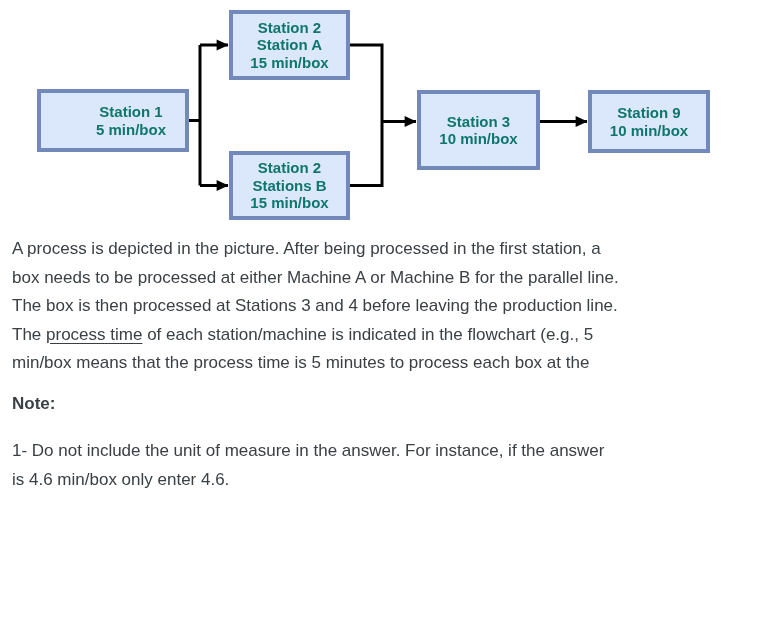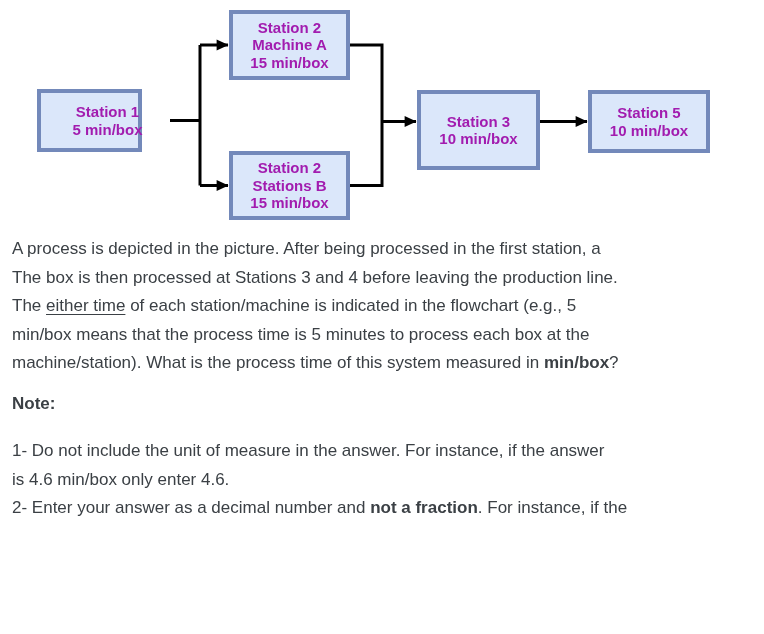--- a/index.html
+++ b/index.html
@@ -16,23 +16,23 @@
   .flowchart svg { position: absolute; left: 0; top: 0; }
   .fl { stroke: var(--arrow-color, #000); stroke-width: 3; fill: none; }
 
   .fbox {
     position: absolute; box-sizing: border-box;
     border: 4px solid var(--box-border, #7389ba);
     background: var(--box-fill, #dbe7fa);
     display: flex; flex-direction: column;
     align-items: center; justify-content: center;
     font-weight: bold; font-size: 15px; line-height: 17.5px;
-    color: #a21caf; text-align: center; white-space: nowrap;
+    color: #0f766e; text-align: center; white-space: nowrap;
   }
-  #box-station1 { left: 37px;  top: 89px;  width: 105px; height: 63px; padding-left: 36px; }
+  #box-station1 { left: 37px;  top: 89px;  width: 152px; height: 63px; padding-left: 36px; }
   #box-machineA { left: 229px; top: 10px;  width: 121px; height: 70px; }
   #box-machineB { left: 229px; top: 151px; width: 121px; height: 69px; }
   #box-station3 { left: 417px; top: 90px;  width: 123px; height: 80px; }
   #box-station4 { left: 588px; top: 90px;  width: 122px; height: 63px; }
 
   
   .content {
     padding: 0 8px 0 12px;
     color: #3b4045;
     font-size: 17px; line-height: 28.5px;
@@ -65,52 +65,51 @@
       <path class="fl" d="M540,121.5 H587" marker-end="url(#ah)"></path>
     </svg>
 
     <div class="fbox" id="box-station1">
       <div>Station 1</div>
       <div>5 min/box</div>
     </div>
 
     <div class="fbox" id="box-machineA">
       <div>Station 2</div>
-      <div>Machine A</div>
+      <div>Station A</div>
       <div>15 min/box</div>
     </div>
 
     <div class="fbox" id="box-machineB">
       <div>Station 2</div>
       <div>Stations B</div>
       <div>15 min/box</div>
     </div>
 
     <div class="fbox" id="box-station3">
       <div>Station 3</div>
       <div>10 min/box</div>
     </div>
 
     <div class="fbox" id="box-station4">
-      <div>Station 5</div>
+      <div>Station 9</div>
       <div>10 min/box</div>
     </div>
   </div>
 
   <div class="content" style="color: rgb(59, 64, 69);">
     <div class="para">
       <div class="tline">A process is depicted in the picture. After being processed in the first station, a</div>
+      <div class="tline">box needs to be processed at either Machine A or Machine B for the parallel line.</div>
       <div class="tline">The box is then processed at Stations 3 and 4 before leaving the production line.</div>
-      <div class="tline"><span>The </span><span class="useg">either time</span><span> of each station/machine is indicated in the flowchart (e.g., 5</span></div>
+      <div class="tline"><span>The </span><span class="useg">process time</span><span> of each station/machine is indicated in the flowchart (e.g., 5</span></div>
       <div class="tline">min/box means that the process time is 5 minutes to process each box at the</div>
-      <div class="tline"><span>machine/station). What is the process time of this system measured in </span><span class="bseg">min/box</span><span>?</span></div>
     </div>
 
     <div class="note-heading tline">Note:</div>
 
     <div class="items">
       <div class="tline">1- Do not include the unit of measure in the answer. For instance, if the answer</div>
       <div class="tline">is 4.6 min/box only enter 4.6.</div>
-      <div class="tline"><span>2- Enter your answer as a decimal number and </span><span class="bseg">not a fraction</span><span>. For instance, if the</span></div>
     </div>
   </div>
 
 </div>
 
 </body></html>

